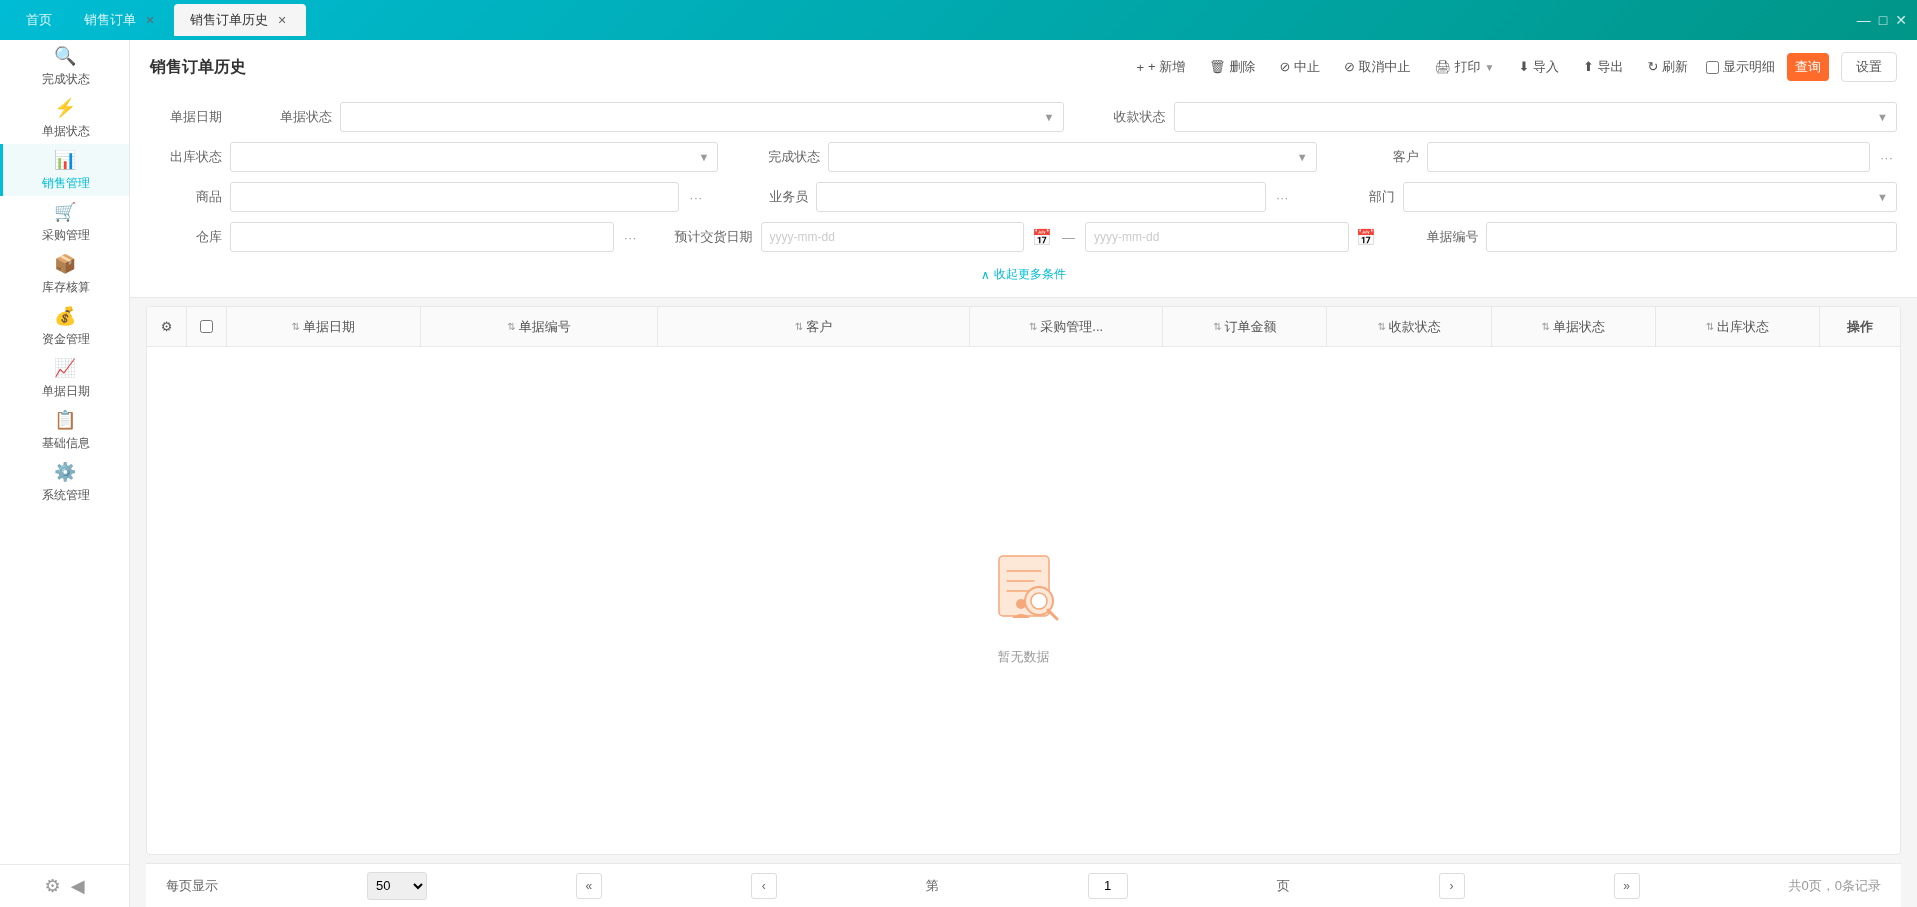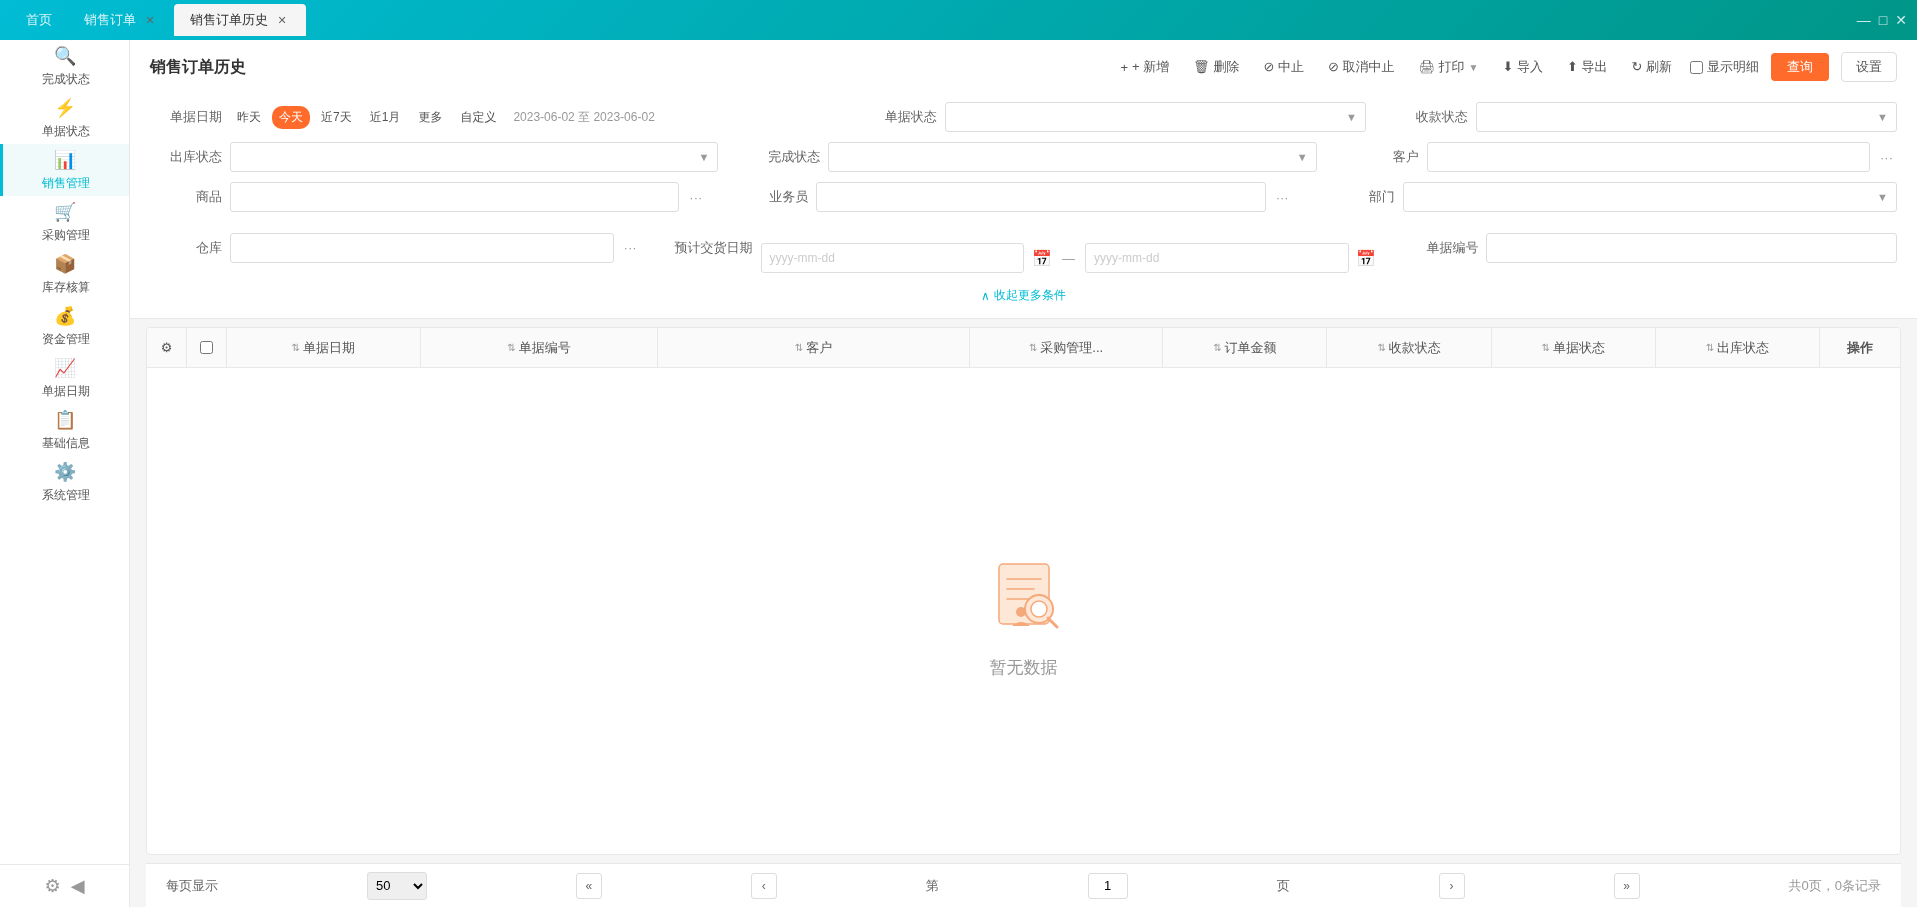--- a/index.html
+++ b/index.html
@@ -132,21 +132,21 @@
       font-size: 13px;
       color: #555;
       cursor: pointer;
       padding: 4px 6px;
       border-radius: 3px;
     }
     .toolbar-btn-primary {
       background: #ff6b2b;
       color: #fff;
       border-radius: 4px;
-      padding: 5px 16px;
+      padding: 5px 8px;
       cursor: pointer;
       font-size: 13px;
     }
     .toolbar-btn-setting {
       border: 1px solid #ddd;
       background: #fff;
       color: #555;
       border-radius: 4px;
       padding: 5px 14px;
       cursor: pointer;
@@ -325,21 +325,21 @@
       flex-direction: column;
       align-items: center;
       justify-content: center;
     }
     .empty-state {
       display: flex;
       flex-direction: column;
       align-items: center;
       gap: 12px;
       color: #999;
-      font-size: 17px;
+      font-size: 13px;
     }
     .empty-icon {
       width: 100px;
       height: 100px;
     }
 
     
     .pagination-bar {
       height: 44px;
       background: #fff;
@@ -491,31 +491,20 @@
           <div class="toolbar-btn-setting">
             <span>设置</span>
           </div>
         </div>
       </div>
 
       <div class="filter-area" style="padding: 10px 0;">
 
         <div class="filter-row">
           <span class="filter-label">单据日期</span>
-          <div class="filter-control" style="flex: 1.8;">
-            <div class="date-quick-btns">
-              <span class="date-quick-btn">昨天</span>
-              <span class="date-quick-btn active">今天</span>
-              <span class="date-quick-btn">近7天</span>
-              <span class="date-quick-btn">近1月</span>
-              <span class="date-quick-btn">更多</span>
-              <span class="date-quick-btn">自定义</span>
-            </div>
-            <span class="date-range-text">2023-06-02 至 2023-06-02</span>
-          </div>
           <div style="width:30px;flex-shrink:0;"></div>
           <span class="filter-label">单据状态</span>
           <div class="filter-select" style="flex:1.2;">
             <span style="color:#ccc;font-size:12px;"></span>
             <span class="filter-select-arrow">▼</span>
           </div>
           <div style="width:30px;flex-shrink:0;"></div>
           <span class="filter-label">收款状态</span>
           <div class="filter-select" style="flex:1.2;">
             <span style="color:#ccc;font-size:12px;"></span>
@@ -564,21 +553,21 @@
         </div>
 
         <div class="filter-row">
           <span class="filter-label">仓库</span>
           <div class="filter-control" style="flex:1.2;">
             <input class="filter-input" style="flex: 1 1 0%;">
             <span class="filter-dots">···</span>
           </div>
           <div style="width:30px;flex-shrink:0;"></div>
           <span class="filter-label" style="width:90px;">预计交货日期</span>
-          <div class="filter-control" style="flex:1.8; gap:4px;margin-top:21px;">
+          <div class="filter-control" style="flex:1.8; gap:4px;">
             <div class="filter-date-input" style="flex:1;">
               <span style="color:#ccc;font-size:12px;">yyyy-mm-dd</span>
             </div>
             <span class="filter-date-icon">📅</span>
             <span class="filter-date-sep">—</span>
             <div class="filter-date-input" style="flex:1;">
               <span style="color:#ccc;font-size:12px;">yyyy-mm-dd</span>
             </div>
             <span class="filter-date-icon">📅</span>
           </div>

